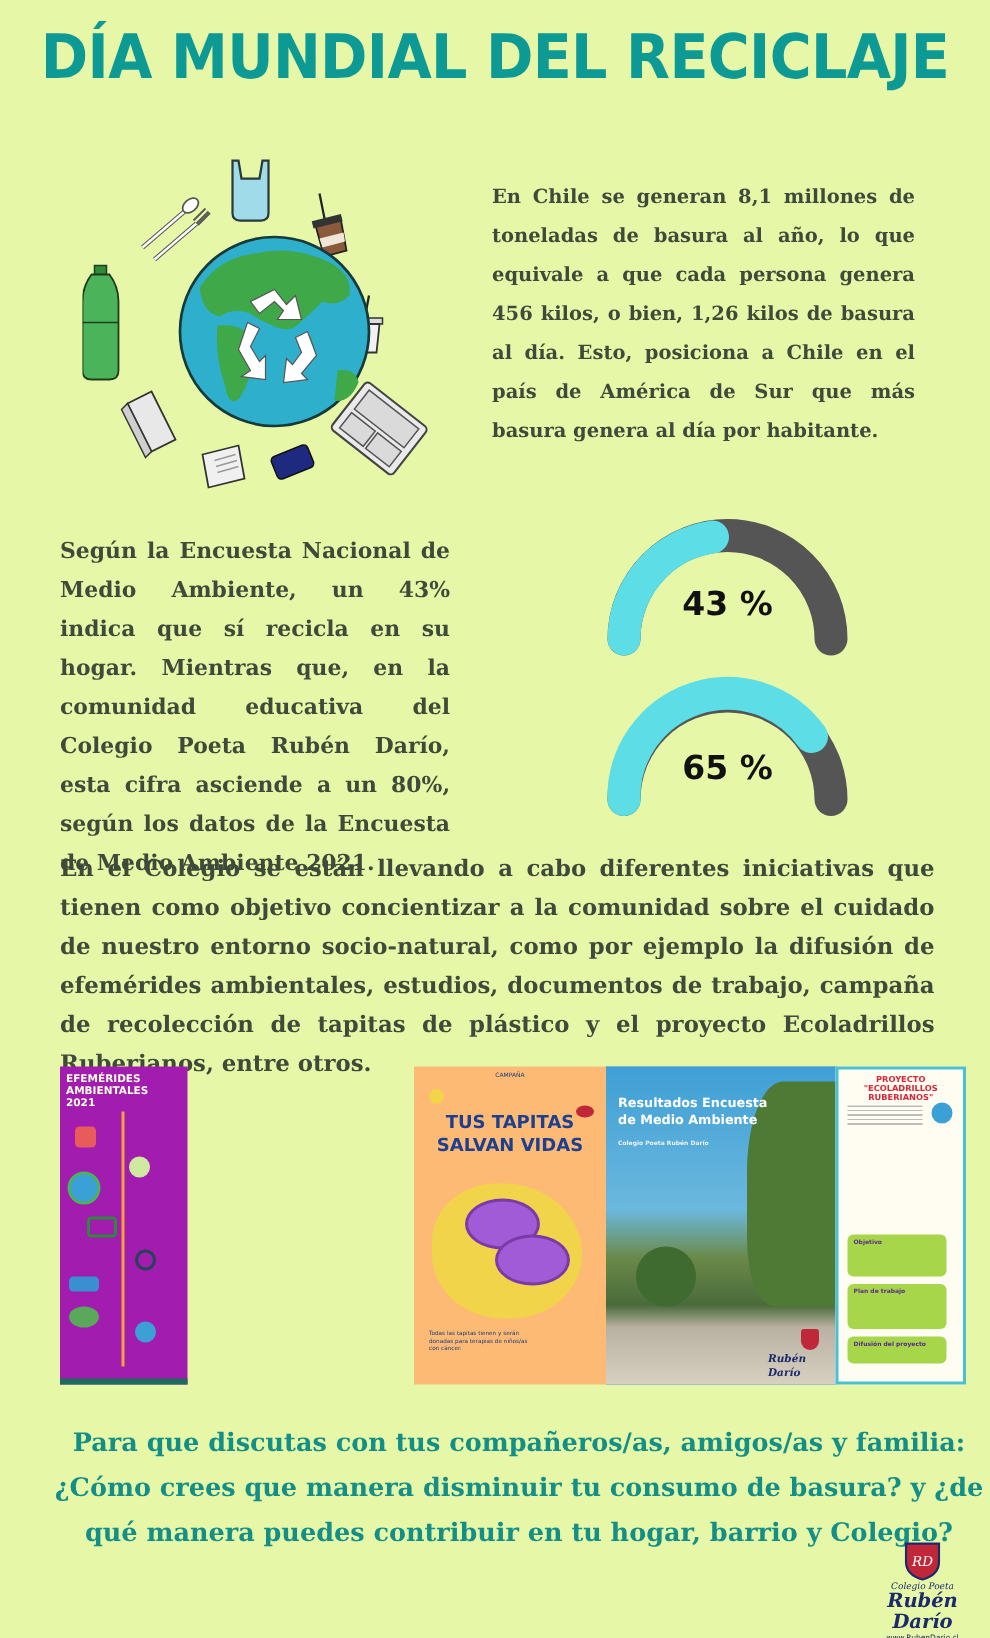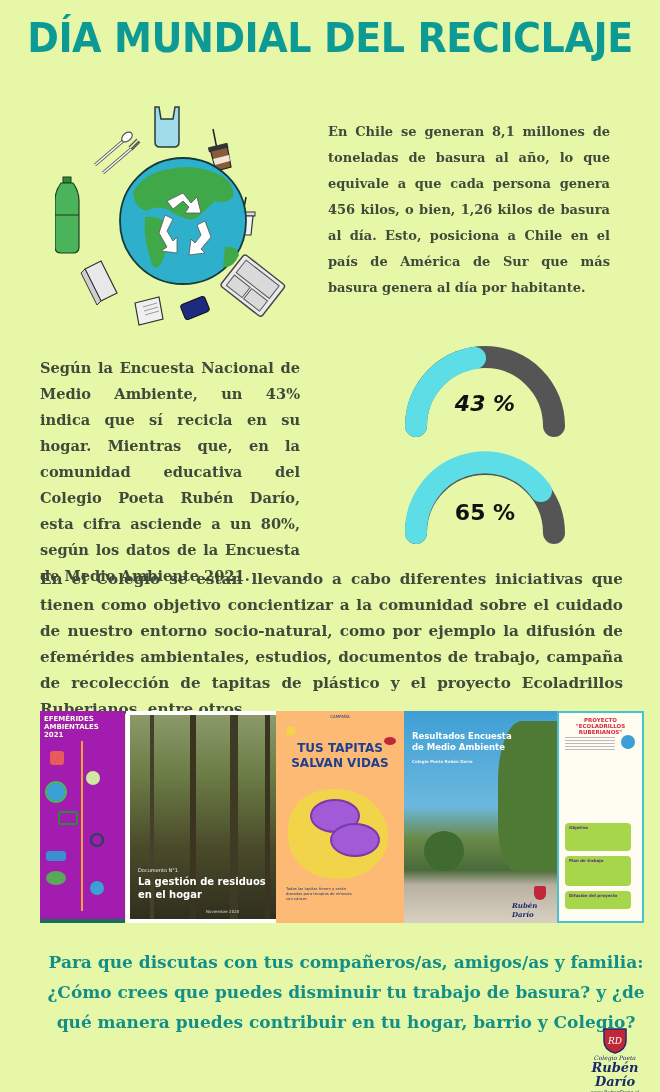--- a/index.html
+++ b/index.html
@@ -141,21 +141,21 @@
 
 <div class="para para-1">En Chile se generan 8,1 millones de toneladas de basura al año, lo que equivale a que cada persona genera 456 kilos, o bien, 1,26 kilos de basura al día. Esto, posiciona a Chile en el país de América de Sur que más basura genera al día por habitante.</div>
 
 <div class="para para-2">Según la Encuesta Nacional de Medio Ambiente, un 43% indica que sí recicla en su hogar. Mientras que, en la comunidad educativa del Colegio Poeta Rubén Darío, esta cifra asciende a un 80%, según los datos de la Encuesta de Medio Ambiente 2021.</div>
 
 <div class="gauge gauge-1">
   <svg width="170" height="100" viewBox="0 0 170 100">
     <path d="M16 85 A69 69 0 0 1 154 85" fill="none" stroke="#555555" stroke-width="22" stroke-linecap="round"></path>
     <path d="M16 85 A69 69 0 0 1 75 17" fill="none" stroke="#5ddde6" stroke-width="22" stroke-linecap="round"></path>
   </svg>
-  <div class="gauge-label" style="top:50px;font-style:italic;">43 %</div>
+  <div class="gauge-label" style="top:50px;">43 %</div>
 </div>
 
 <div class="gauge gauge-2">
   <svg width="170" height="100" viewBox="0 0 170 100">
     <path d="M16 85 A69 69 0 0 1 154 85" fill="none" stroke="#555555" stroke-width="22" stroke-linecap="round"></path>
     <path d="M16 85 A69 69 0 0 1 141 43" fill="none" stroke="#5ddde6" stroke-width="22" stroke-linecap="round"></path>
   </svg>
   <div class="gauge-label" style="top:52px;">65 %</div>
 </div>
 
@@ -169,34 +169,20 @@
     <div style="position:absolute;left:10px;top:40px;width:14px;height:14px;border-radius:3px;background:#e85b5b;"></div>
     <div style="position:absolute;left:5px;top:70px;width:22px;height:22px;border-radius:50%;background:#3aa0d5;border:2px solid #4bb35a;"></div>
     <div style="position:absolute;left:18px;top:100px;width:20px;height:14px;border:2px solid #2e8a3a;border-radius:3px;"></div>
     <div style="position:absolute;left:46px;top:60px;width:14px;height:14px;border-radius:50%;background:#cfe9a0;"></div>
     <div style="position:absolute;left:50px;top:122px;width:14px;height:14px;border-radius:50%;border:2px solid #245;"></div>
     <div style="position:absolute;left:6px;top:140px;width:20px;height:10px;background:#3a8fd0;border-radius:3px;"></div>
     <div style="position:absolute;left:6px;top:160px;width:20px;height:14px;background:#5aa85a;border-radius:50%;"></div>
     <div style="position:absolute;left:50px;top:170px;width:14px;height:14px;background:#3aa0d5;border-radius:50%;"></div>
   </div>
 
-  <div class="thumb t2">
-    <div style="position:absolute;left:4px;top:4px;right:4px;bottom:4px;background:linear-gradient(180deg,#8a9a6a 0%,#6b7c45 30%,#4a4a2a 65%,#2f2f1e 100%);">
-      <div style="position:absolute;left:60px;top:0;width:6px;height:100%;background:#3a3420;"></div>
-      <div style="position:absolute;left:100px;top:0;width:8px;height:100%;background:#3f3a24;"></div>
-      <div style="position:absolute;left:20px;top:0;width:4px;height:100%;background:#45402a;"></div>
-      <div style="position:absolute;left:135px;top:0;width:5px;height:100%;background:#3a3420;"></div>
-    </div>
-    <div style="position:absolute;left:12px;top:156px;font-family:'DejaVu Sans',sans-serif;font-size:5px;color:#eee;">Documento N°1</div>
-    <div style="position:absolute;left:12px;top:164px;font-family:'DejaVu Sans',sans-serif;font-weight:bold;font-size:10px;color:#fff;line-height:13px;">
-      <div>La gestión de residuos</div>
-      <div>en el hogar</div>
-    </div>
-    <div style="position:absolute;left:80px;top:198px;font-family:'DejaVu Sans',sans-serif;font-size:4px;color:#ddd;">Noviembre 2020</div>
-  </div>
 
   <div class="thumb t3">
     <div style="position:absolute;left:0;top:3px;width:128px;text-align:center;font-family:'DejaVu Sans',sans-serif;font-size:4px;color:#1d3a7a;">CAMPAÑA</div>
     <div style="position:absolute;left:0;top:30px;width:128px;text-align:center;font-family:'DejaVu Sans',sans-serif;font-weight:bold;font-size:12px;color:#1e3f90;line-height:15px;">
       <div>TUS TAPITAS</div>
       <div>SALVAN VIDAS</div>
     </div>
     <div style="position:absolute;left:12px;top:78px;width:100px;height:90px;background:#f2d44a;border-radius:45% 55% 50% 50%;"></div>
     <div style="position:absolute;left:34px;top:88px;width:50px;height:34px;background:#a25bd6;border-radius:50%;border:2px solid #7a3aa8;"></div>
     <div style="position:absolute;left:54px;top:112px;width:50px;height:34px;background:#a25bd6;border-radius:50%;border:2px solid #7a3aa8;"></div>
@@ -233,21 +219,21 @@
       <div style="padding:2px 4px;font-family:'DejaVu Sans',sans-serif;font-size:4px;color:#5a2a8a;font-weight:bold;">Plan de trabajo</div>
     </div>
     <div style="position:absolute;left:6px;top:178px;width:66px;height:18px;background:#a8d64a;border-radius:4px;">
       <div style="padding:2px 4px;font-family:'DejaVu Sans',sans-serif;font-size:4px;color:#5a2a8a;font-weight:bold;">Difusión del proyecto</div>
     </div>
   </div>
 </div>
 
 <div class="question">
   <div>Para que discutas con tus compañeros/as, amigos/as y familia:</div>
-  <div>¿Cómo crees que puedes disminuir tu trabajo de basura? y ¿de</div>
+  <div>¿Cómo crees que manera disminuir tu consumo de basura? y ¿de</div>
   <div>qué manera puedes contribuir en tu hogar, barrio y Colegio?</div>
 </div>
 
 <div class="logo">
   <svg width="24" height="26" viewBox="0 0 24 26" style="display:block;margin:0 auto;">
     <path d="M1 1 L23 1 L23 13 Q23 22 12 25 Q1 22 1 13 Z" fill="#c0283a" stroke="#1b2a6b" stroke-width="1.5"></path>
     <text x="12" y="16" text-anchor="middle" font-family="DejaVu Serif, serif" font-style="italic" font-size="9" fill="#fff">RD</text>
   </svg>
   <div class="logo-small">Colegio Poeta</div>
   <div class="logo-name">Rubén Darío</div>

